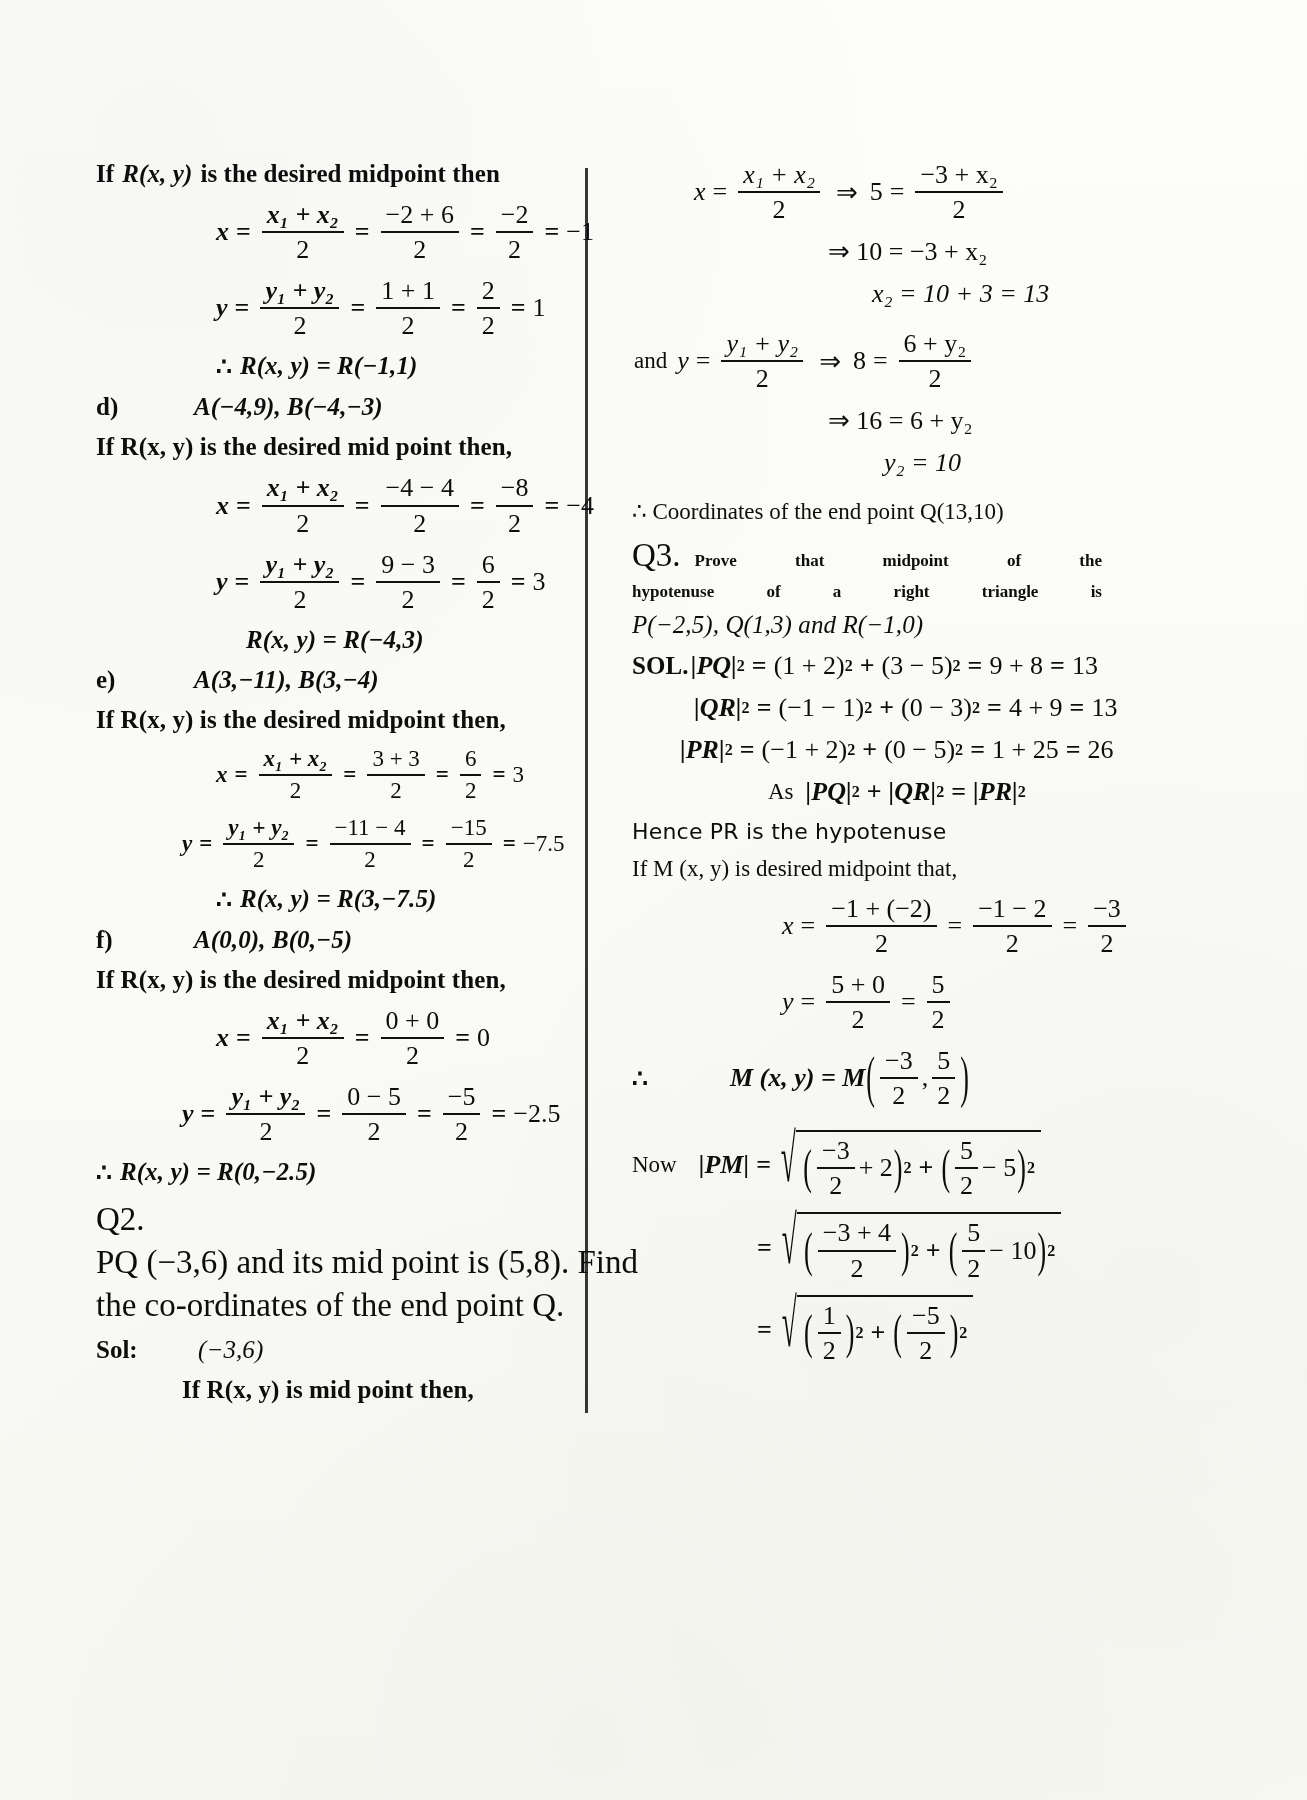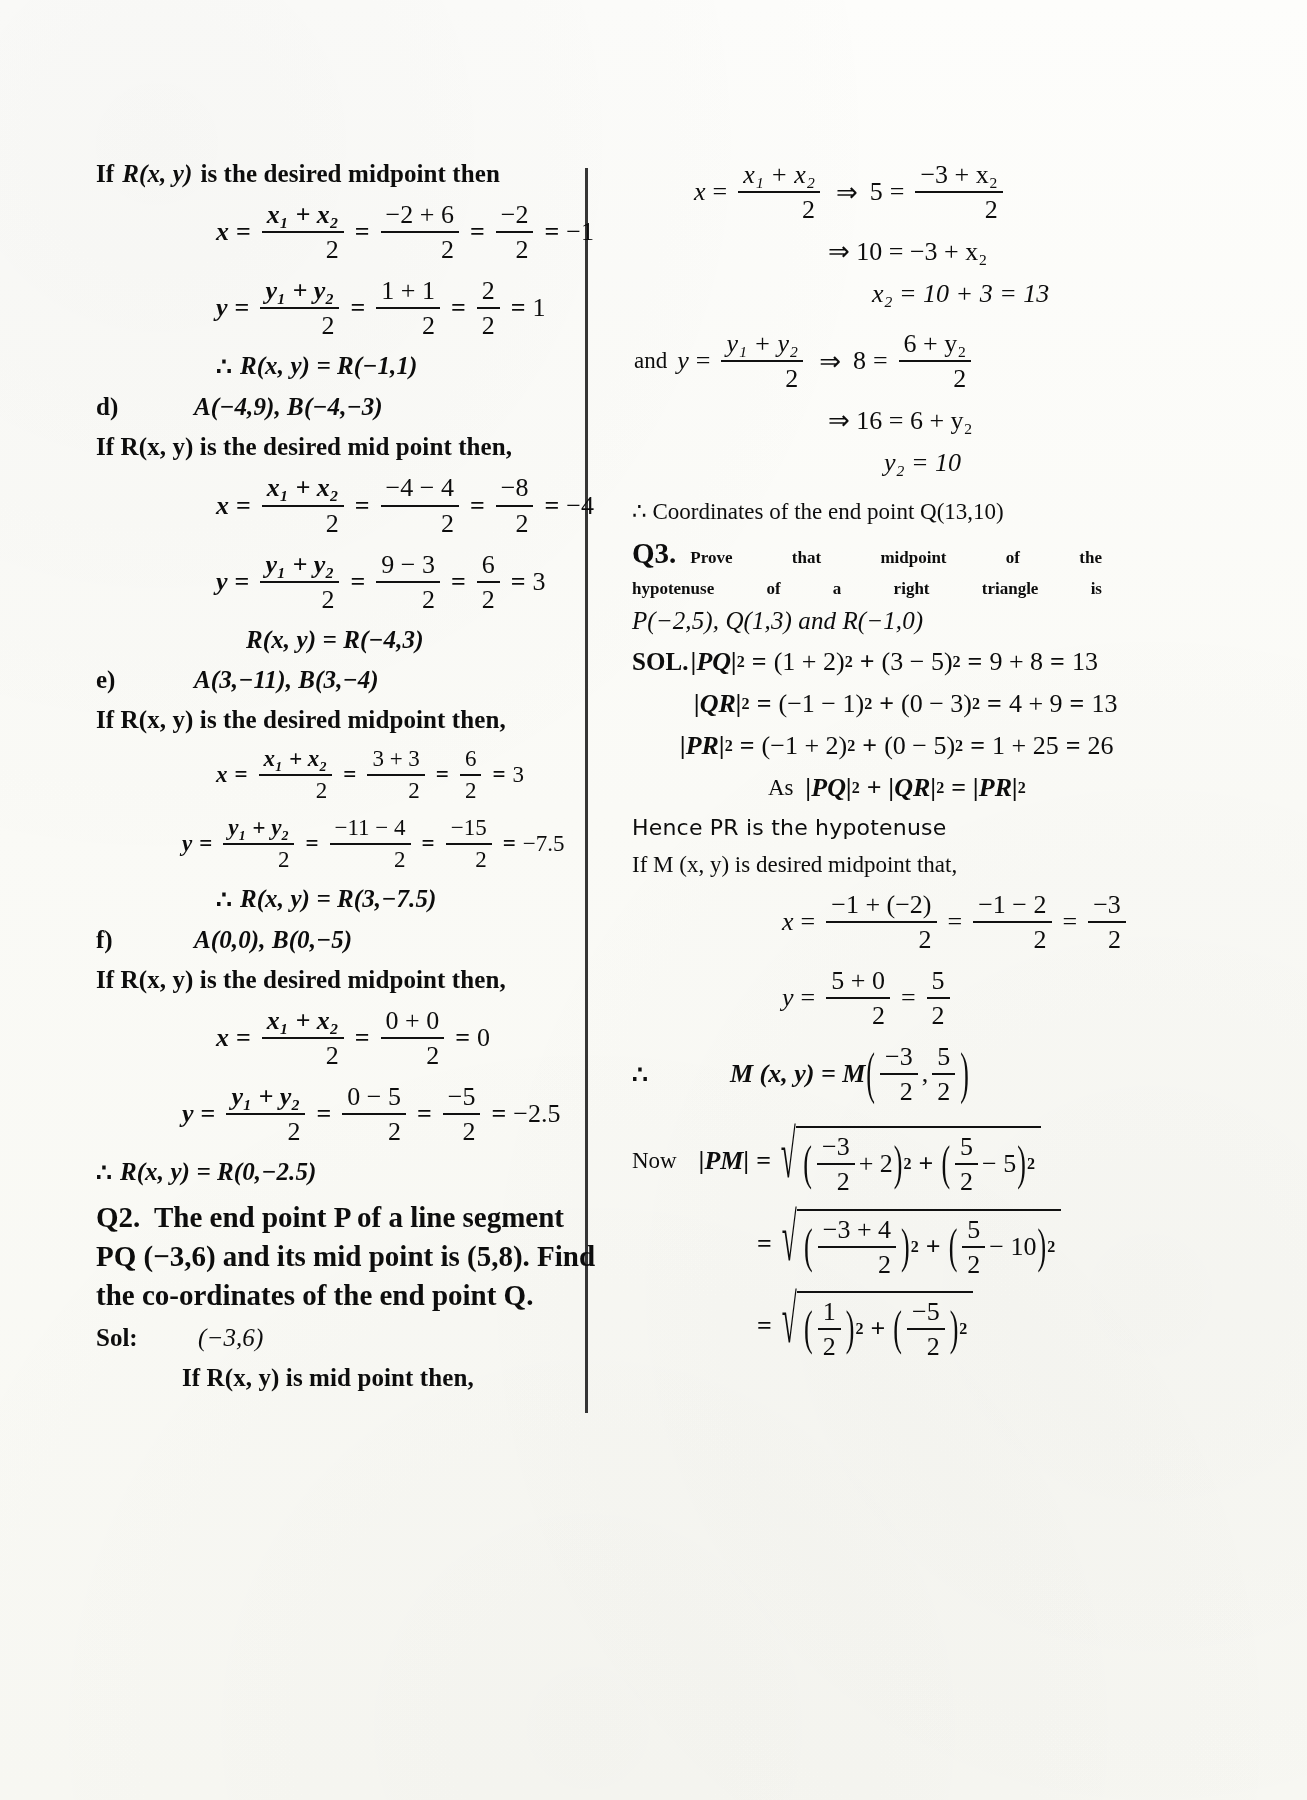--- a/index.html
+++ b/index.html
@@ -41,21 +41,21 @@
   .txt-reg{font-size:23px;font-weight:normal;}
   .mi{font-style:italic;font-weight:bold;}
   .mi-l{font-style:italic;font-weight:normal;}
   .mono-sans{font-family:"DejaVu Sans",sans-serif;font-size:22px;font-weight:normal;letter-spacing:.2px;}
 
   .eq{font-size:26px;display:flex;align-items:center;white-space:nowrap;}
   .eq .op{margin:0 7px;font-weight:bold;}
   .eq .op-l{margin:0 7px;}
 
   
-  .frac{display:inline-flex;flex-direction:column;align-items:flex-end;vertical-align:middle;margin:0 4px;}
+  .frac{display:inline-flex;flex-direction:column;align-items:center;vertical-align:middle;margin:0 4px;}
   .frac .num,.frac .den{padding:0 5px;line-height:1.12;text-align:center;}
   .frac .bar{height:2px;background:#111;width:100%;margin:2px 0;}
   .frac-sm{font-size:23px;}
 
   
   sup{font-size:.62em;vertical-align:super;line-height:0;font-weight:bold;}
 
   
   .pbig{display:inline-flex;align-items:center;}
   .pbig>.pl,.pbig>.pr{
@@ -76,21 +76,21 @@
   .ind-2{margin-left:86px;}
   .ind-3{margin-left:120px;}
   .ind-4{margin-left:150px;}
   .ind-r1{margin-left:40px;}
 
   .row{margin-bottom:12px;}
   .row-tight{margin-bottom:6px;}
   .row-loose{margin-bottom:20px;}
 
   .label{font-weight:bold;font-size:25px;width:58px;display:inline-block;}
-  .q-head{font-weight:bold;font-size:29px;}
+  .q-head{font-weight:normal;font-size:33px;}
   .just{
     text-align:justify;text-align-last:justify;
     font-weight:bold;font-size:17px;line-height:1.42;
   }
   .therefore{font-size:25px;font-weight:bold;margin-right:8px;}
 </style>
 </head>
 <body>
 
 <div class="page">
@@ -330,21 +330,20 @@
       <span>−2.5</span>
     </div>
 
     <div class="line row">
       <span class="therefore">∴</span>
       <span class="txt mi">R(x, y) = R(0,−2.5)</span>
     </div>
 
     <div class="line row-tight" style="margin-top:14px">
       <span class="q-head" style="width:66px;display:inline-block">Q2.</span>
-      <span class="q-head">The end point P of a line segment</span>
     </div>
     <div class="line row-tight">
       <span class="q-head">PQ (−3,6) and its mid point is (5,8). Find</span>
     </div>
     <div class="line row">
       <span class="q-head">the co-ordinates of the end point Q.</span>
     </div>
     <div class="line row">
       <span class="label">Sol:</span>
       <span class="txt mi-l" style="margin-left:44px">(−3,6)</span>

